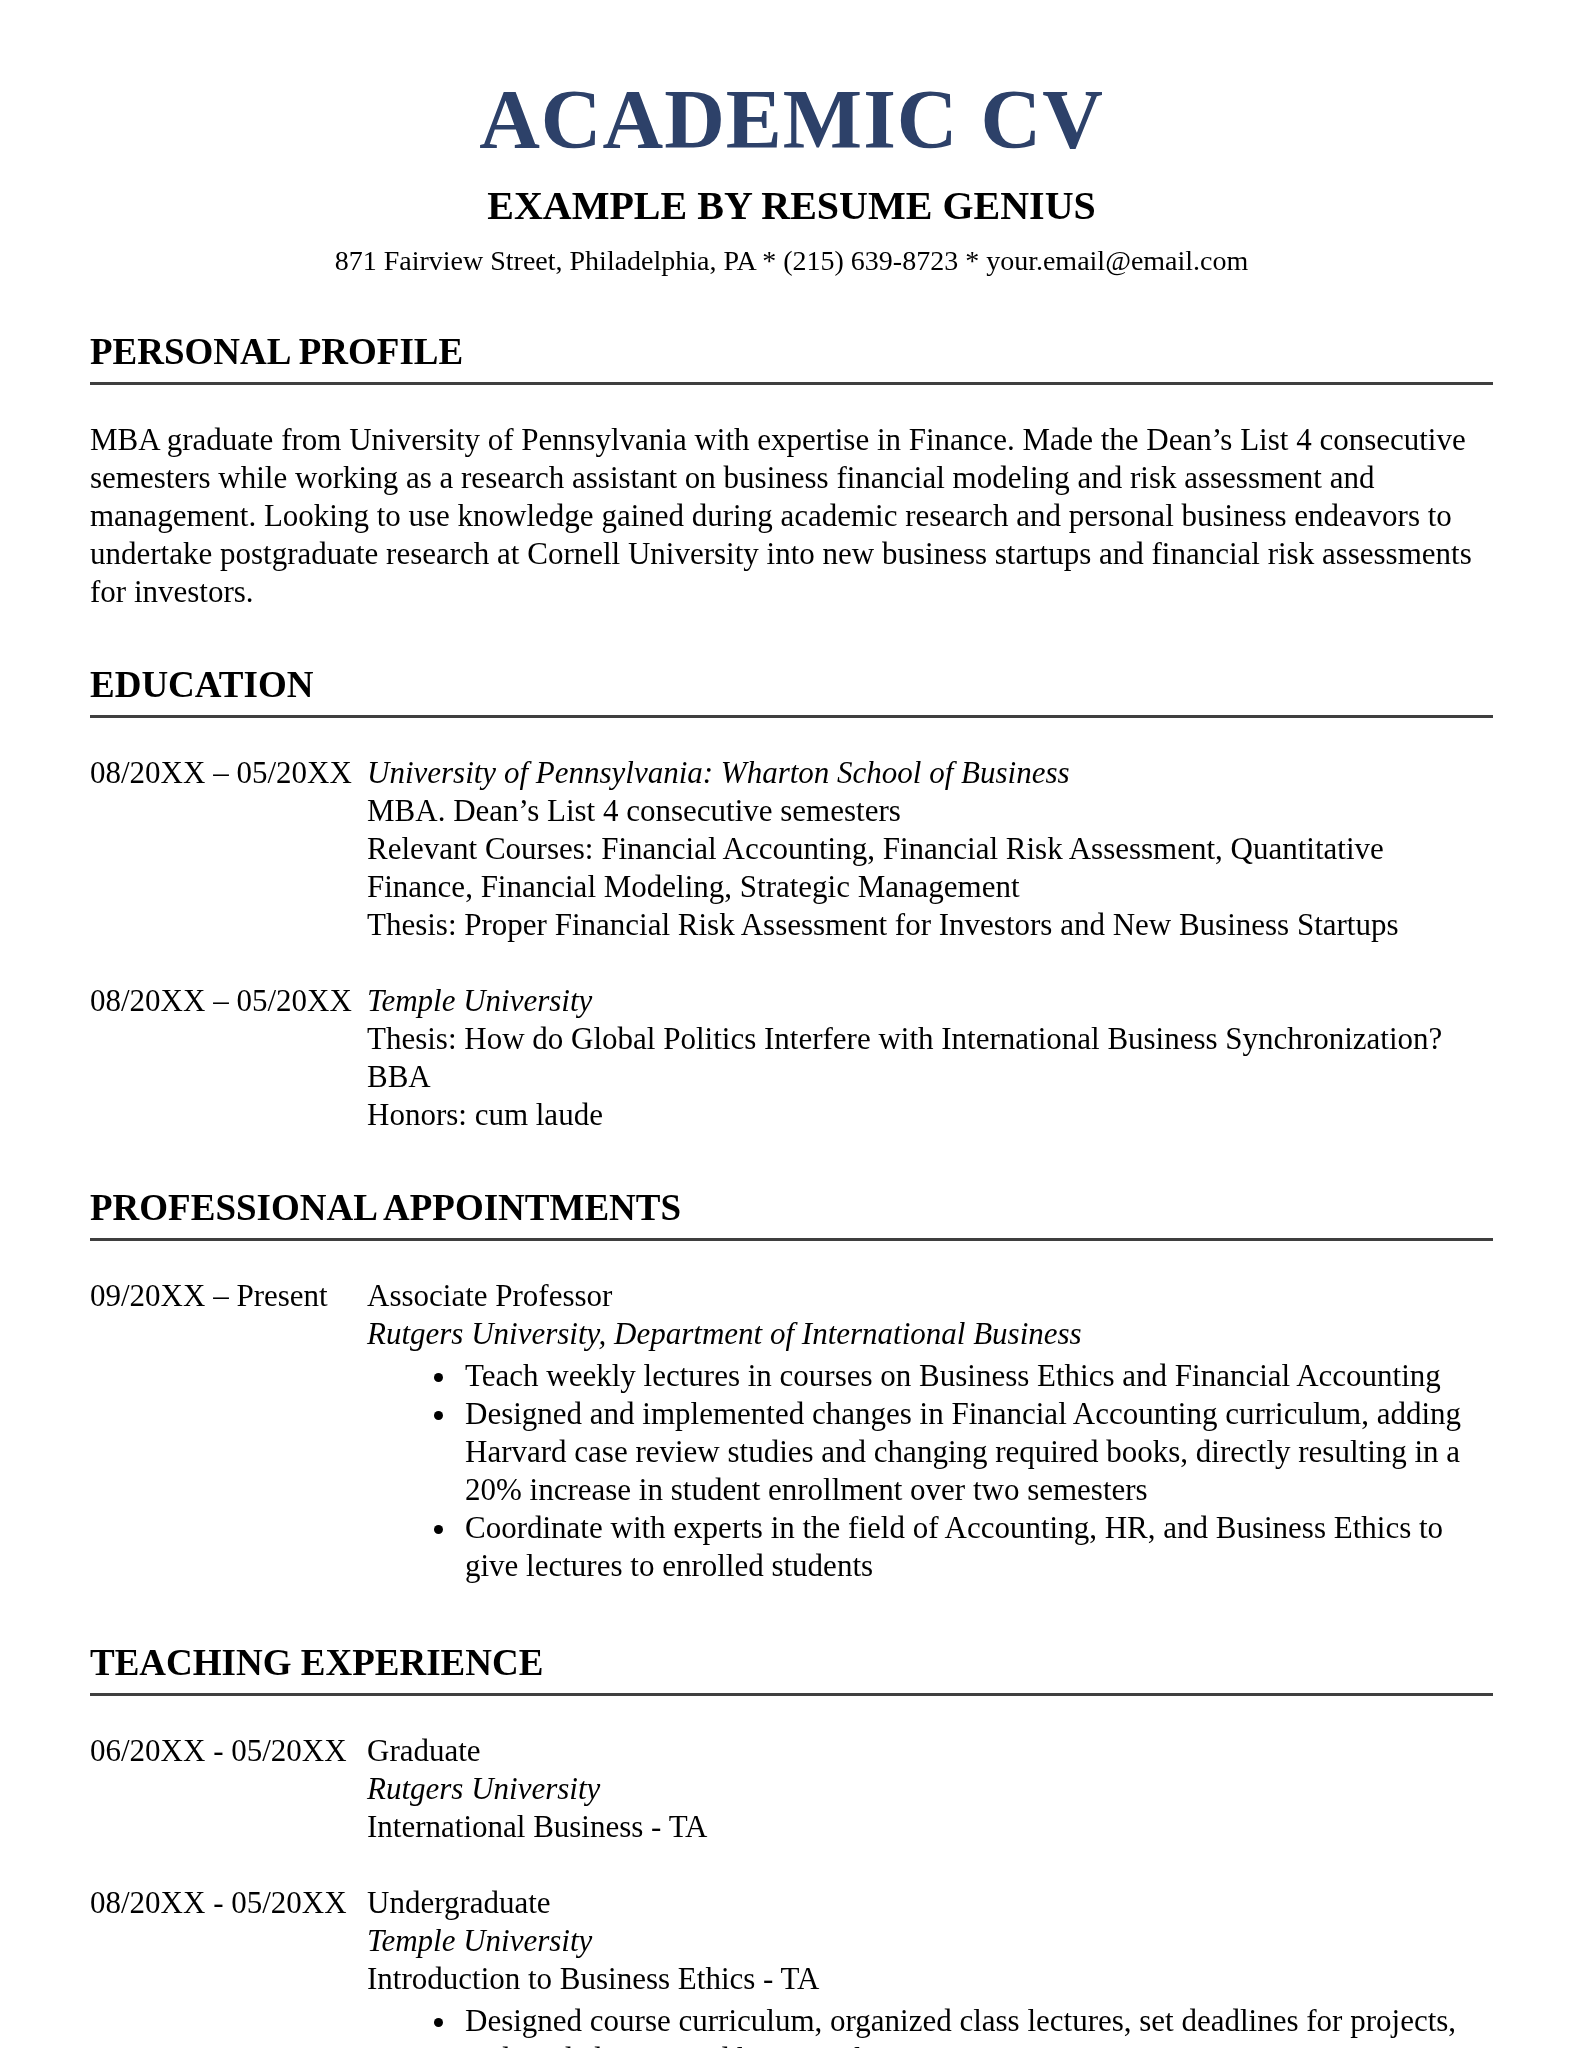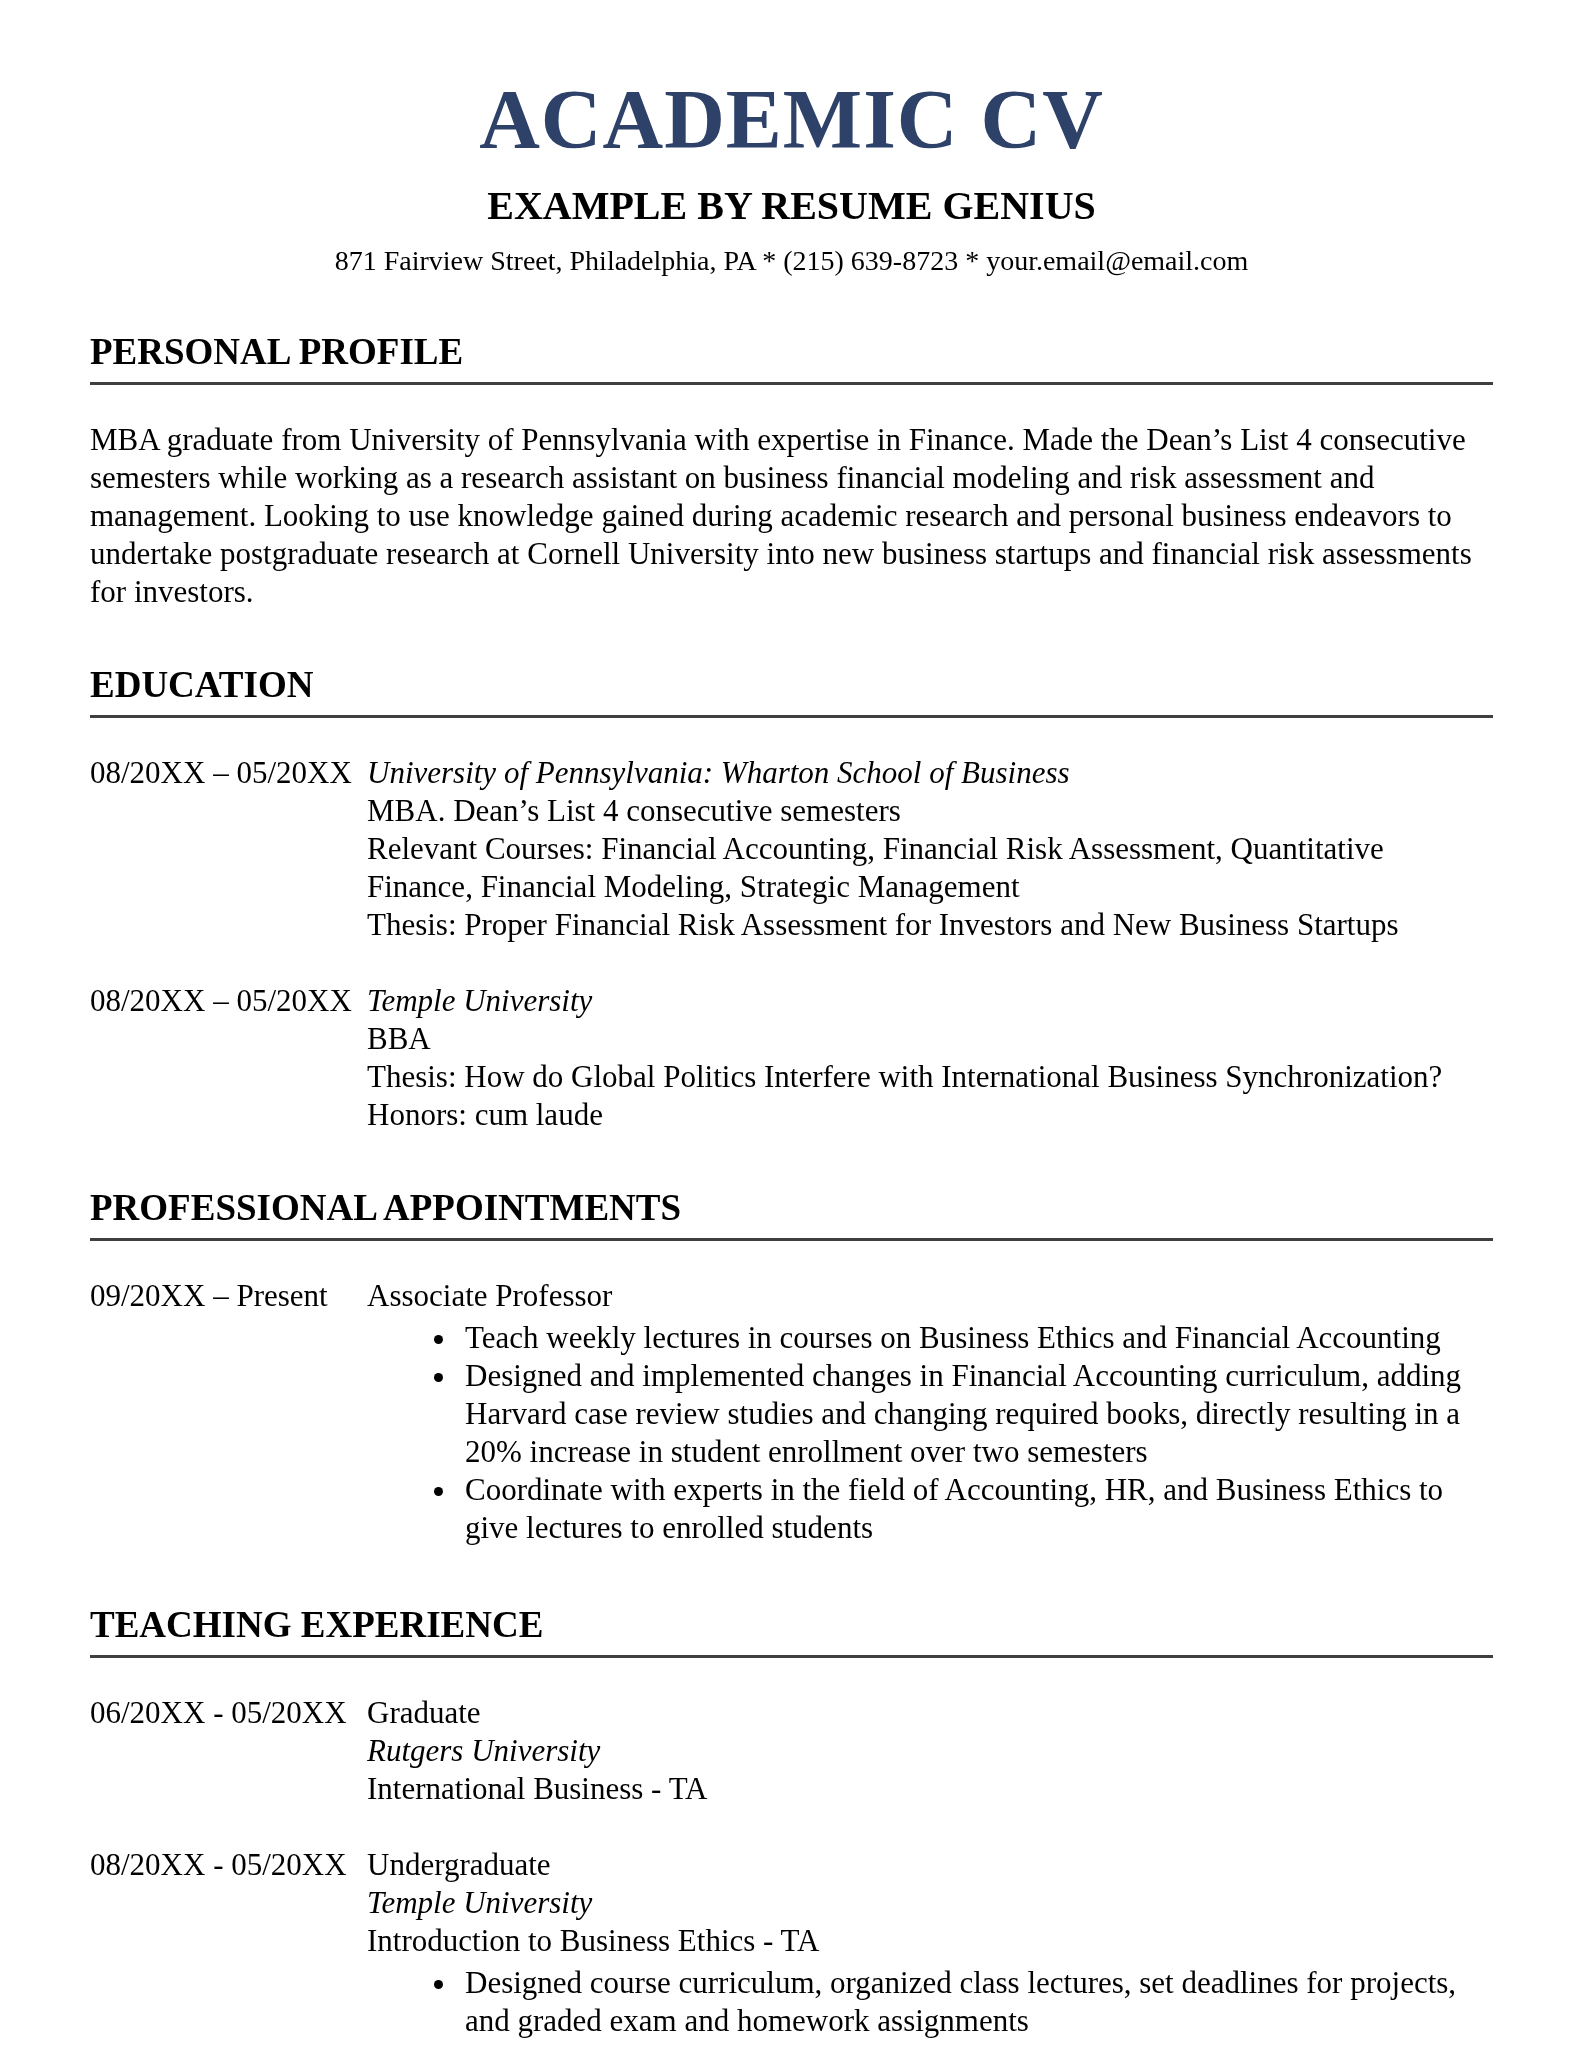--- a/index.html
+++ b/index.html
@@ -98,37 +98,38 @@
           <div>MBA. Dean’s List 4 consecutive semesters</div>
           <div>Relevant Courses: Financial Accounting, Financial Risk Assessment, Quantitative Finance, Financial Modeling, Strategic Management</div>
           <div>Thesis: Proper Financial Risk Assessment for Investors and New Business Startups</div>
         </div>
       </div>
 
       <div class="entry">
         <div class="entry-dates">08/20XX – 05/20XX</div>
         <div class="entry-content">
           <div class="italic">Temple University</div>
+          <div>Thesis: How do Global Politics Interfere with International Business Synchronization?</div>
           <div>BBA</div>
-          <div>Thesis: How do Global Politics Interfere with International Business Synchronization?</div>
           <div>Honors: cum laude</div>
         </div>
       </div>
 
     </div>
   </div>
 
   <div class="section">
     <div class="section-heading">PROFESSIONAL APPOINTMENTS</div>
     <div class="section-body">
 
       <div class="entry">
         <div class="entry-dates">09/20XX – Present</div>
         <div class="entry-content">
           <div>Associate Professor</div>
+          <div class="italic">Rutgers University, Department of International Business</div>
           <ul class="bullets">
             <li>Teach weekly lectures in courses on Business Ethics and Financial Accounting</li>
             <li>Designed and implemented changes in Financial Accounting curriculum, adding Harvard case review studies and changing required books, directly resulting in a 20% increase in student enrollment over two semesters</li>
             <li>Coordinate with experts in the field of Accounting, HR, and Business Ethics to give lectures to enrolled students</li>
           </ul>
         </div>
       </div>
 
     </div>
   </div>

